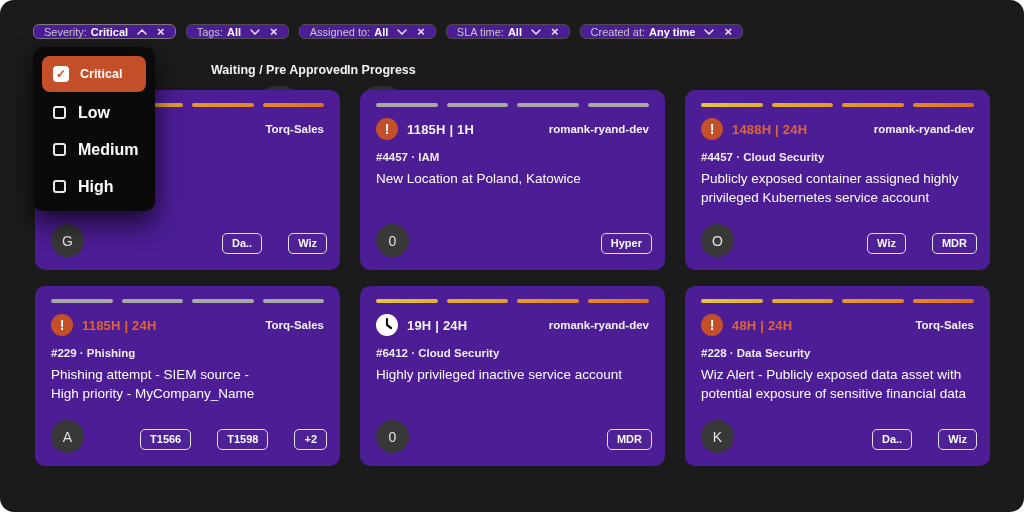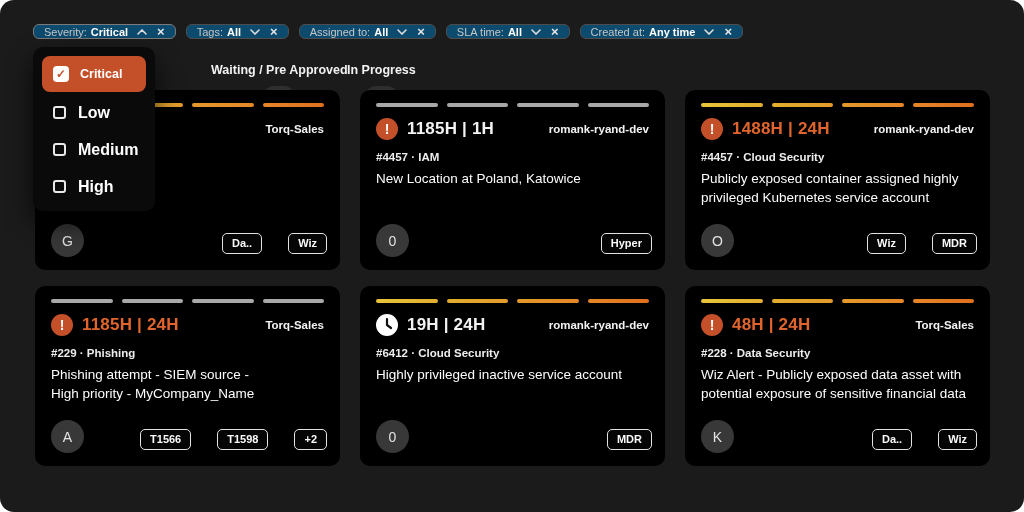--- a/index.html
+++ b/index.html
@@ -2,59 +2,59 @@
 <html><head>
 <meta charset="utf-8">
 <style>
   * { box-sizing: border-box; margin: 0; padding: 0; }
   html,body { width:1024px; height:512px; background:#ffffff; font-family:"Liberation Sans",sans-serif; }
   .screen { position:absolute; inset:0; background:#1b1b1b; border-radius:14px; overflow:hidden; }
 
   
   .filterbar { position:absolute; top:24px; left:33px; display:flex; gap:10px; }
   .chip { display:flex; align-items:center; height:15px; padding:0 10px; border:1px solid #4d4d4d;
-          border-radius:6px; background:#0c4a6e; color:#c6c6c6; font-size:11px; cursor:pointer; }
+          border-radius:6px; background:#4c1d95; color:#c6c6c6; font-size:11px; cursor:pointer; }
   .chip.active { border-color:#7a7a7a; }
   .chip .lbl { margin-right:4px; }
   .chip .val { color:#ffffff; font-weight:bold; }
   .chip .chev { display:flex; align-items:center; margin:0 0 0 9px; }
   .chip .x { color:#e6e6e6; font-size:13px; font-weight:bold; margin-left:10px; line-height:1; }
 
   
   .tabrow { position:absolute; top:63px; left:0; width:100%; height:22px; }
   .coltab { position:absolute; display:flex; align-items:center; gap:9px; color:#f2f2f2;
             font-size:12.5px; font-weight:bold;flex-direction:column; }
   .coltab.t1 { left:211px; }
   .coltab.t2 { left:347px; }
   .badge { background:#2e2e2e; color:#dcdcdc; font-size:11px; font-weight:normal;
            padding:3px 9px; border-radius:11px; }
 
   
-  .card { position:absolute; width:305px; height:180px; background:#000000; border-radius:10px; cursor:pointer; }
+  .card { position:absolute; width:305px; height:180px; background:#4c1d95; border-radius:10px; cursor:pointer; }
   .c1 { left:35px;  top:90px; }
   .c2 { left:360px; top:90px; }
   .c3 { left:685px; top:90px; }
   .c4 { left:35px;  top:286px; }
   .c5 { left:360px; top:286px; }
   .c6 { left:685px; top:286px; }
 
   .segments { position:absolute; left:16px; right:16px; top:13px; display:flex; gap:9px; }
   .seg { flex:1; height:4px; border-radius:2px; }
   .segments.gray .seg { background:#a8a8a8; }
   .segments.warm .seg:nth-child(1){ background:linear-gradient(90deg,#e7c53b,#e2ae2f); }
   .segments.warm .seg:nth-child(2){ background:linear-gradient(90deg,#e2ae2f,#e39a2a); }
   .segments.warm .seg:nth-child(3){ background:linear-gradient(90deg,#e39a2a,#e68627); }
   .segments.warm .seg:nth-child(4){ background:linear-gradient(90deg,#e68627,#df6f1e); }
 
   .hdr { position:absolute; left:16px; right:16px; top:27px; height:24px; display:flex; align-items:center; }
   .hicon { width:22px; height:22px; border-radius:50%; margin-right:9px; flex:0 0 auto;
            display:flex; align-items:center; justify-content:center; }
   .hicon.alert { background:#c4502a; color:#ffffff; font-weight:bold; font-size:14px; }
   .hicon.clock { background:transparent; }
-  .time { font-size:17px; font-weight:bold; letter-spacing:.2px; }
+  .time { font-size:13px; font-weight:bold; letter-spacing:.2px; }
   .time.white { color:#f2f2f2; }
   .time.orange { color:#e0652d; }
   .org { margin-left:auto; font-size:11.5px; font-weight:bold; color:#f2f2f2; }
 
   .meta { position:absolute; left:16px; top:61px; font-size:11.5px; font-weight:bold; color:#ededed; }
   .title { position:absolute; left:16px; right:12px; top:79px; font-size:13.5px; line-height:19px; color:#fdfdfd; }
   .card.occluded .title div { padding-left:107px; }
 
   .avatar { position:absolute; left:16px; bottom:13px; width:33px; height:33px; border-radius:50%;
             background:#383838; color:#e3e3e3; font-size:14px; display:flex; align-items:center; justify-content:center; }

